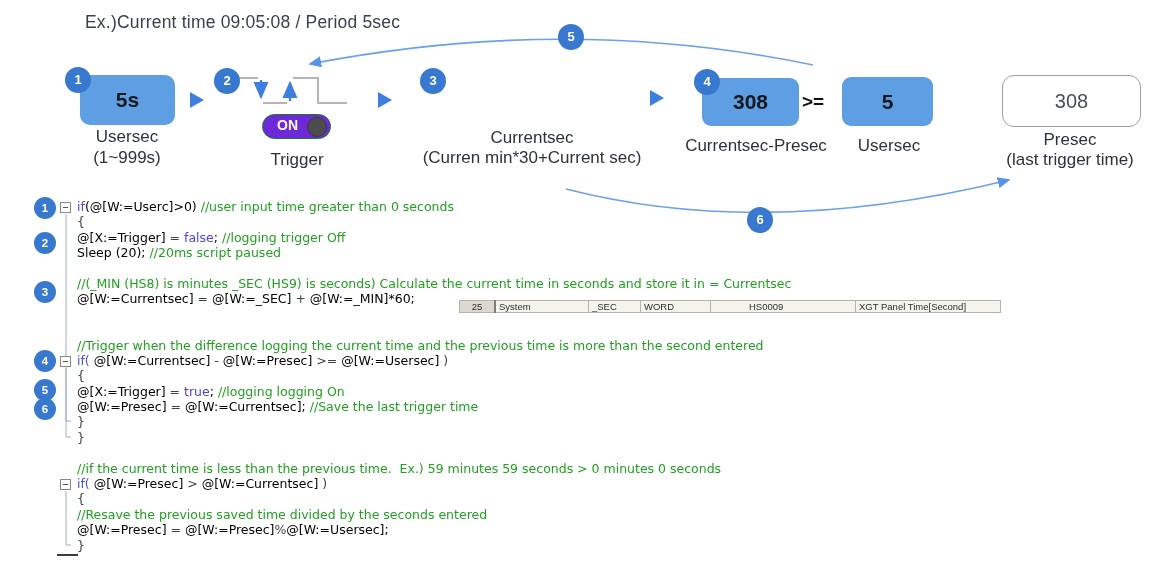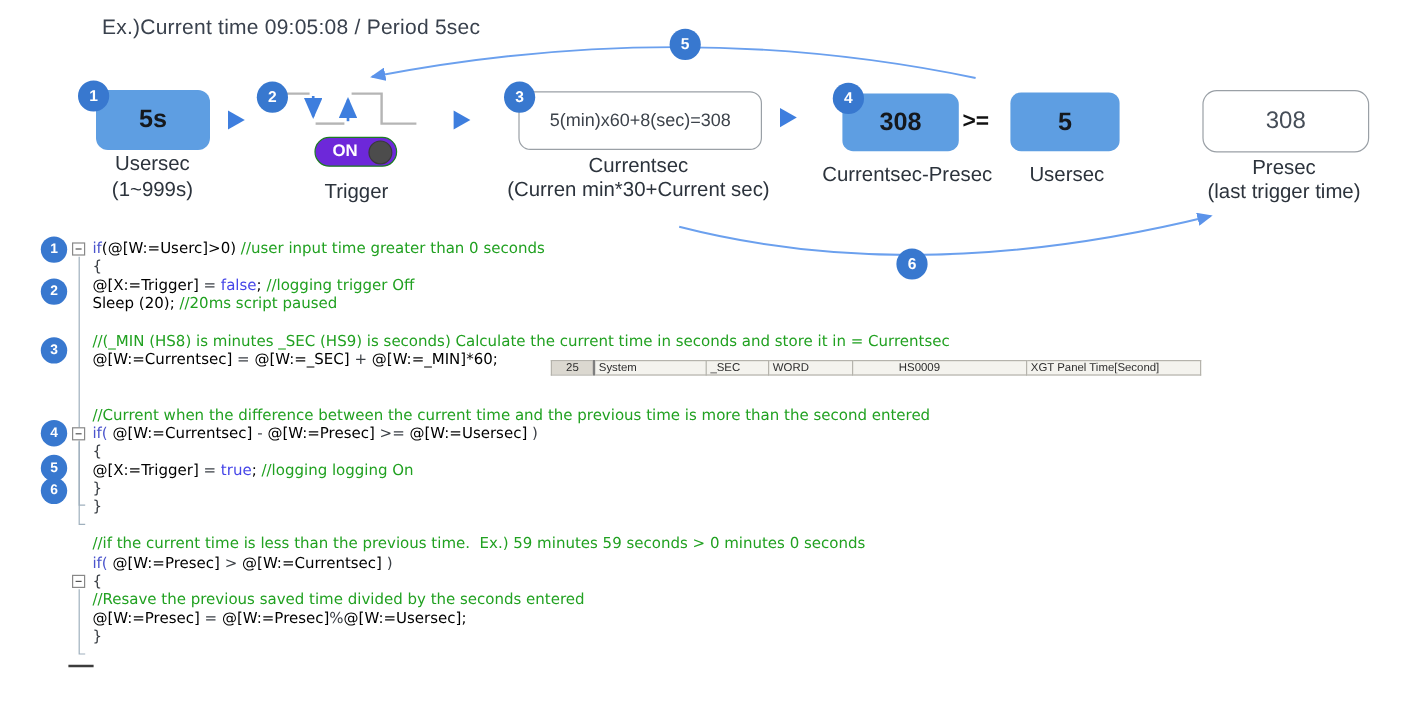--- a/index.html
+++ b/index.html
@@ -86,21 +86,20 @@
   <div class="abs lbl" style="left:67px;top:148px;width:120px;">(1~999s)</div>
 
   <div class="abs badge big" style="left:214px;top:68px;">2</div>
   <div class="abs toggle">
     <span class="on">ON</span>
     <span class="knob"></span>
   </div>
   <div class="abs lbl" style="left:247px;top:150px;width:100px;">Trigger</div>
 
   <div class="abs badge big" style="left:420px;top:68px;">3</div>
-  <div class="abs whitebox" style="left:432px;top:76px;width:201px;height:47px;border-radius:10px;font-size:15px;">5(min)x60+8(sec)=308</div>
   <div class="abs lbl" style="left:402px;top:128px;width:260px;">Currentsec</div>
   <div class="abs lbl" style="left:402px;top:148px;width:260px;">(Curren min*30+Current sec)</div>
 
   <div class="abs badge big" style="left:694px;top:69px;">4</div>
   <div class="abs bluebox" style="left:702px;top:78px;width:97px;height:48px;font-size:21px;border-radius:9px;">308</div>
   <div class="abs lbl" style="left:656px;top:136px;width:200px;">Currentsec-Presec</div>
 
   <div class="abs" style="left:802px;top:91px;font-size:19px;font-weight:bold;color:#111;">&gt;=</div>
 
   <div class="abs bluebox" style="left:842px;top:77px;width:91px;height:49px;font-size:21px;border-radius:9px;">5</div>
@@ -127,24 +126,25 @@
   <div class="abs" id="code">
       <div class="code-line"><span class="seg-k">if</span><span class="seg-v">(@[W:=Userc]&gt;0)</span><span class="seg-c"> //user input time greater than 0 seconds</span></div>
       <div class="code-line"><span class="seg-p">{</span></div>
       <div class="code-line"><span class="seg-v">@[X:=Trigger]</span><span class="seg-p"> = </span><span class="seg-b">false</span><span class="seg-v">;</span><span class="seg-c"> //logging trigger Off</span></div>
       <div class="code-line"><span class="seg-v">Sleep (20);</span><span class="seg-c"> //20ms script paused</span></div>
       <div class="code-line"></div>
       <div class="code-line"><span class="seg-c">//(_MIN (HS8) is minutes _SEC (HS9) is seconds) Calculate the current time in seconds and store it in = Currentsec</span></div>
       <div class="code-line"><span class="seg-v">@[W:=Currentsec]</span><span class="seg-p"> = </span><span class="seg-v">@[W:=_SEC]</span><span class="seg-p"> + </span><span class="seg-v">@[W:=_MIN]*60;</span></div>
       <div class="code-line"></div>
       <div class="code-line"></div>
-      <div class="code-line"><span class="seg-c">//Current when the difference between the current time and the previous time is more than the second entered</span></div>
+      <div class="code-line"><span class="seg-c">//Trigger when the difference logging the current time and the previous time is more than the second entered</span></div>
       <div class="code-line"><span class="seg-k">if(</span><span class="seg-p"> </span><span class="seg-v">@[W:=Currentsec]</span><span class="seg-p"> - </span><span class="seg-v">@[W:=Presec]</span><span class="seg-p"> &gt;= </span><span class="seg-v">@[W:=Usersec]</span><span class="seg-p"> )</span></div>
       <div class="code-line"><span class="seg-p">{</span></div>
       <div class="code-line"><span class="seg-v">@[X:=Trigger]</span><span class="seg-p"> = </span><span class="seg-b">true</span><span class="seg-v">;</span><span class="seg-c"> //logging logging On</span></div>
+      <div class="code-line"><span class="seg-v">@[W:=Presec]</span><span class="seg-p"> = </span><span class="seg-v">@[W:=Currentsec]</span><span class="seg-v">;</span><span class="seg-c"> //Save the last trigger time</span></div>
       <div class="code-line"><span class="seg-p">}</span></div>
       <div class="code-line"><span class="seg-p">}</span></div>
       <div class="code-line"></div>
       <div class="code-line"><span class="seg-c">//if the current time is less than the previous time.  Ex.) 59 minutes 59 seconds &gt; 0 minutes 0 seconds</span></div>
       <div class="code-line"><span class="seg-k">if(</span><span class="seg-p"> </span><span class="seg-v">@[W:=Presec]</span><span class="seg-p"> &gt; </span><span class="seg-v">@[W:=Currentsec]</span><span class="seg-p"> )</span></div>
       <div class="code-line"><span class="seg-p">{</span></div>
       <div class="code-line"><span class="seg-c">//Resave the previous saved time divided by the seconds entered</span></div>
       <div class="code-line"><span class="seg-v">@[W:=Presec]</span><span class="seg-p"> = </span><span class="seg-v">@[W:=Presec]</span><span class="seg-p">%</span><span class="seg-v">@[W:=Usersec]</span><span class="seg-v">;</span></div>
       <div class="code-line"><span class="seg-p">}</span></div>
     </div>

